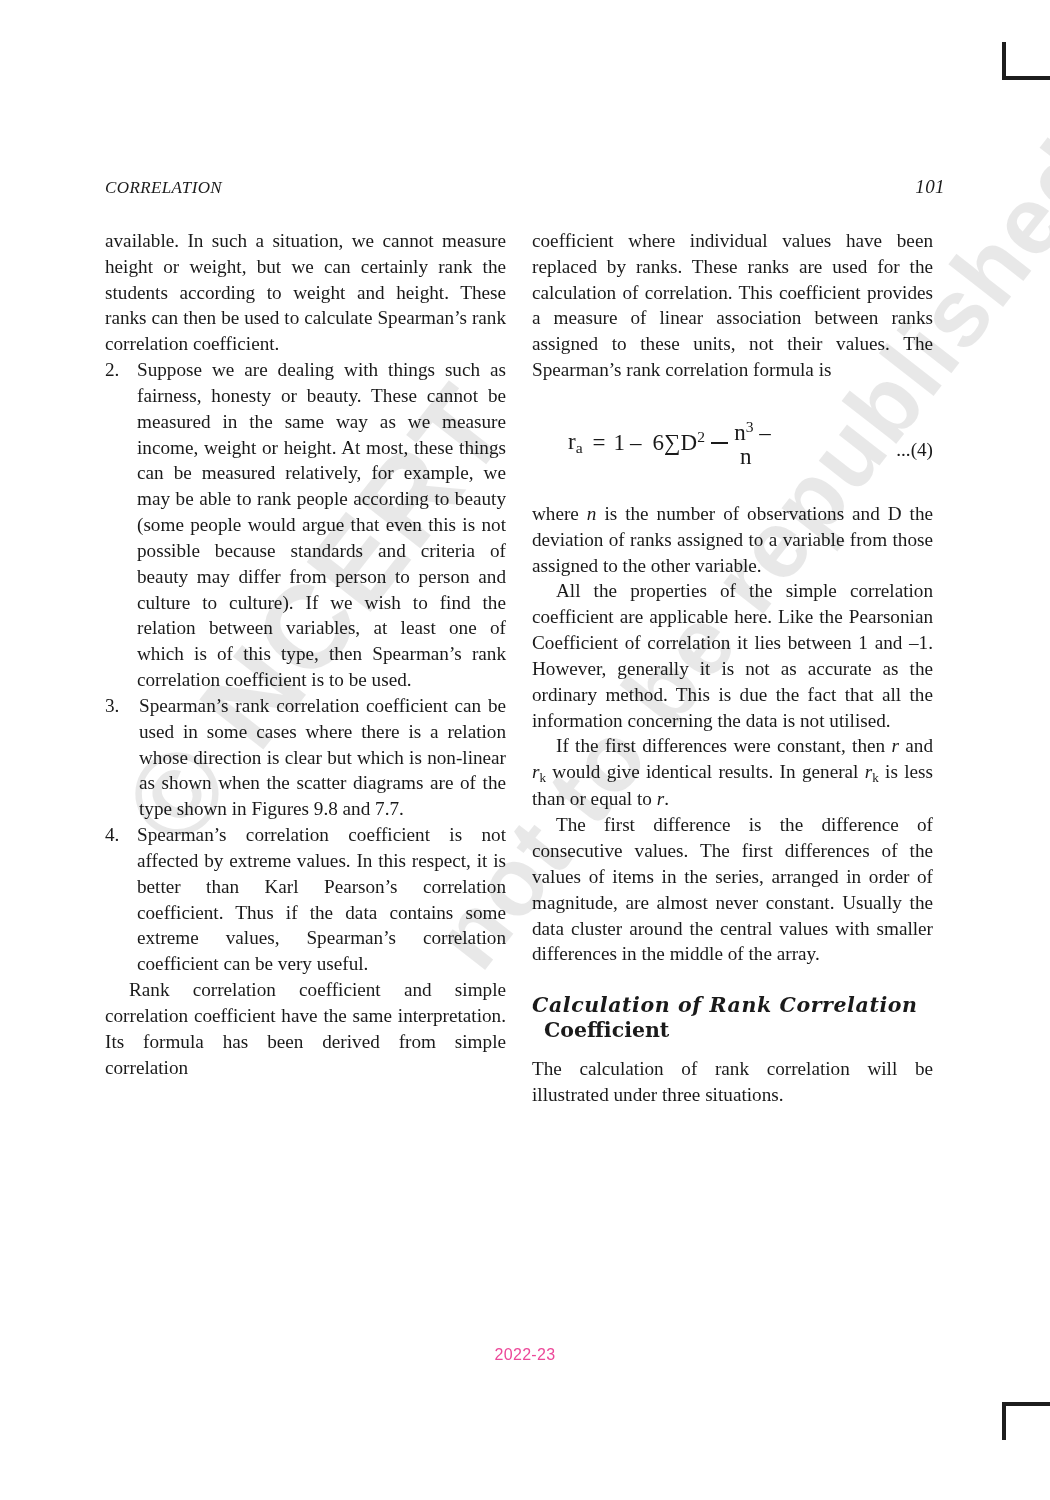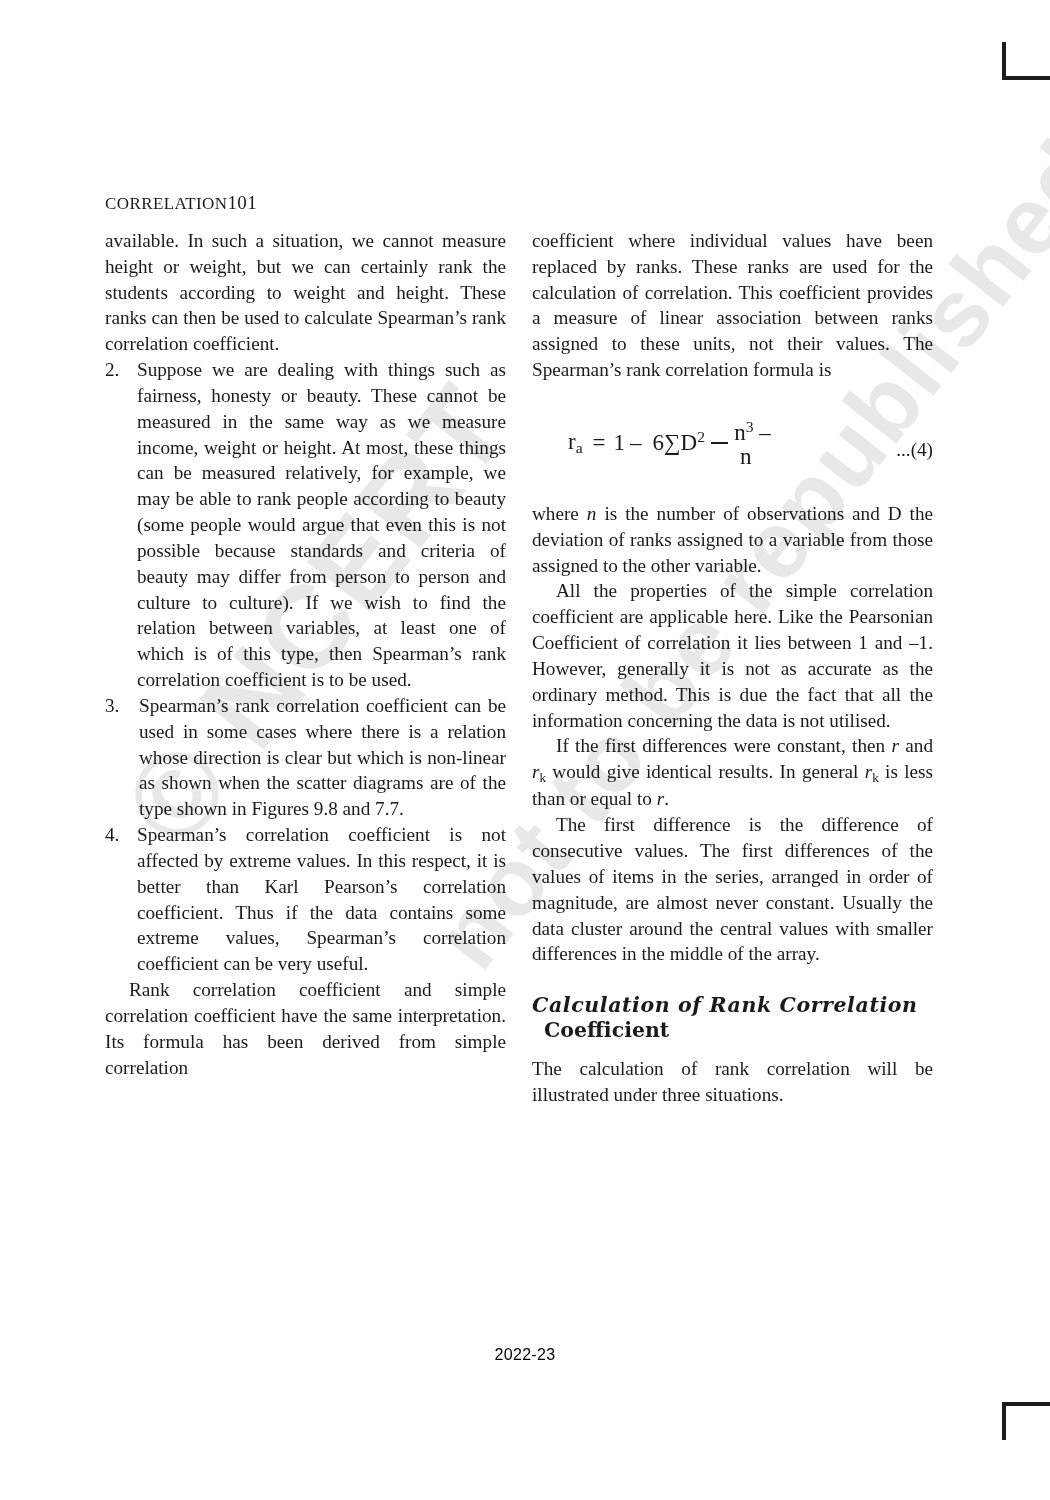--- a/index.html
+++ b/index.html
@@ -65,27 +65,28 @@
   #page {
     position: absolute;
     left: 0; top: 0;
     width: 1050px; height: 1500px;
     z-index: 1;
   }
 
   #running-head {
     position: absolute;
     left: 105px;
-    top: 192px;
+    top: 176px;
     width: 840px;
     display: flex;
-    justify-content: flex-start;
+    justify-content: space-between;
     align-items: baseline;
     font-size: 17px;
     letter-spacing: 0.4px;
+    font-style: italic;
   }
   #running-head .chapter-title { font-size: 17px; }
   #running-head .page-number { font-size: 19px; }
 
   #columns {
     position: absolute;
     left: 105px;
     top: 228px;
     width: 840px;
     display: flex;
@@ -177,21 +178,21 @@
 
   
   #footer {
     position: absolute;
     left: 0;
     top: 1346px;
     width: 1050px;
     text-align: center;
     font-family: "Liberation Sans", sans-serif;
     font-size: 16px;
-    color: #000000;
+    color: #ec4899;
     letter-spacing: 0.3px;
   }
 </style>
 </head>
 <body>
 
 <div id="page">
 
   <div id="running-head">
     <span class="chapter-title">CORRELATION</span>

